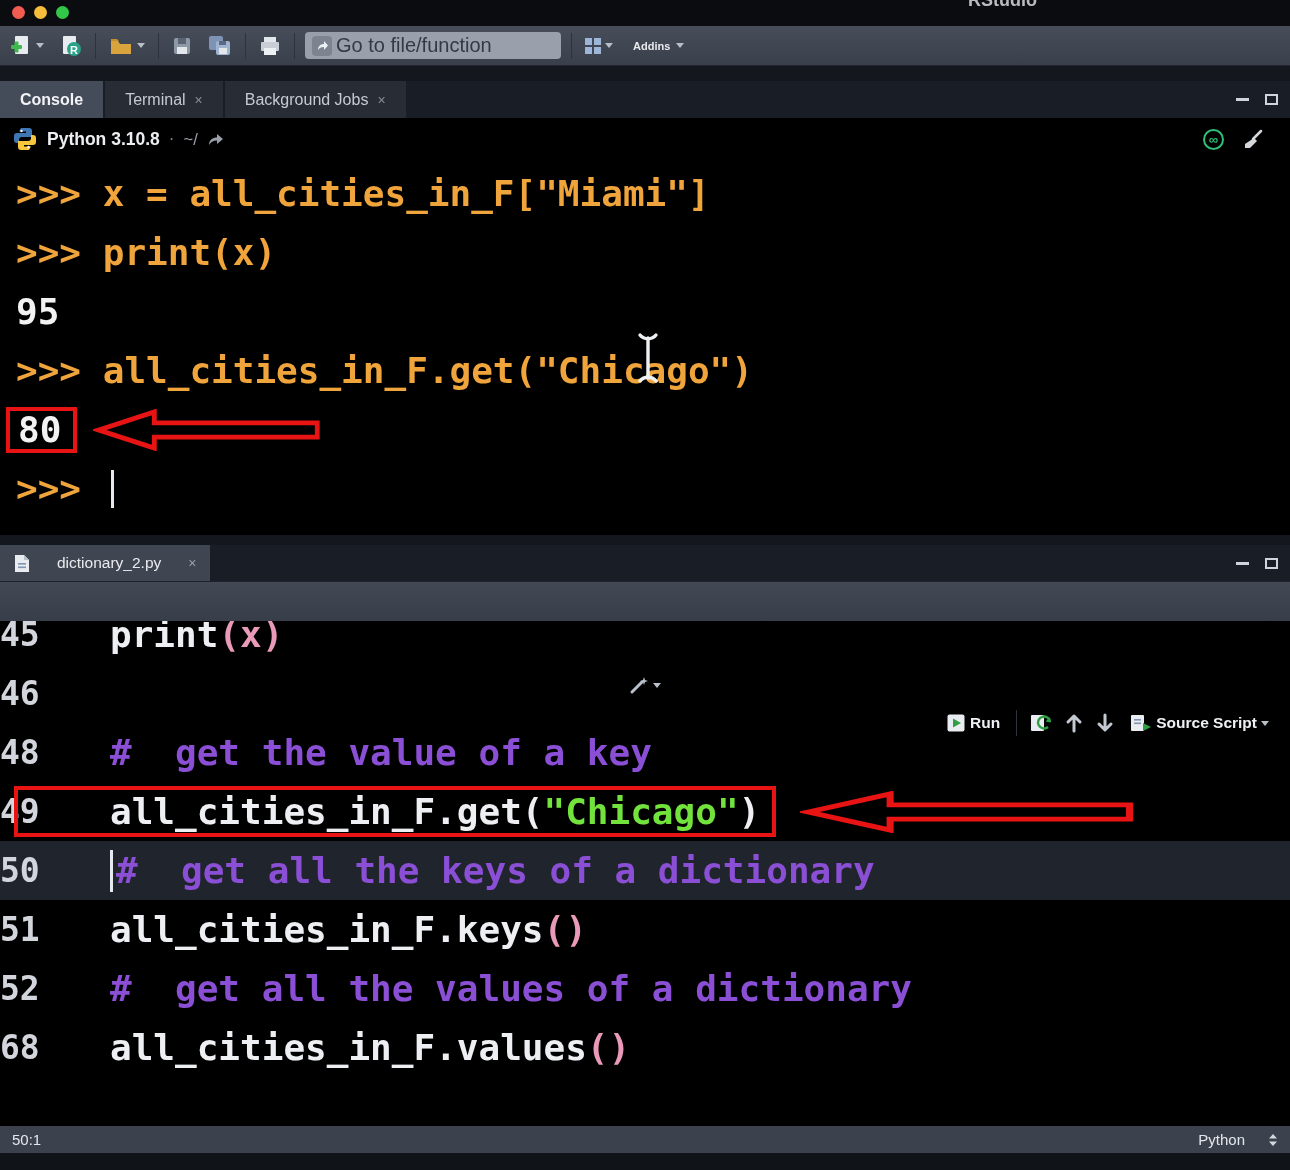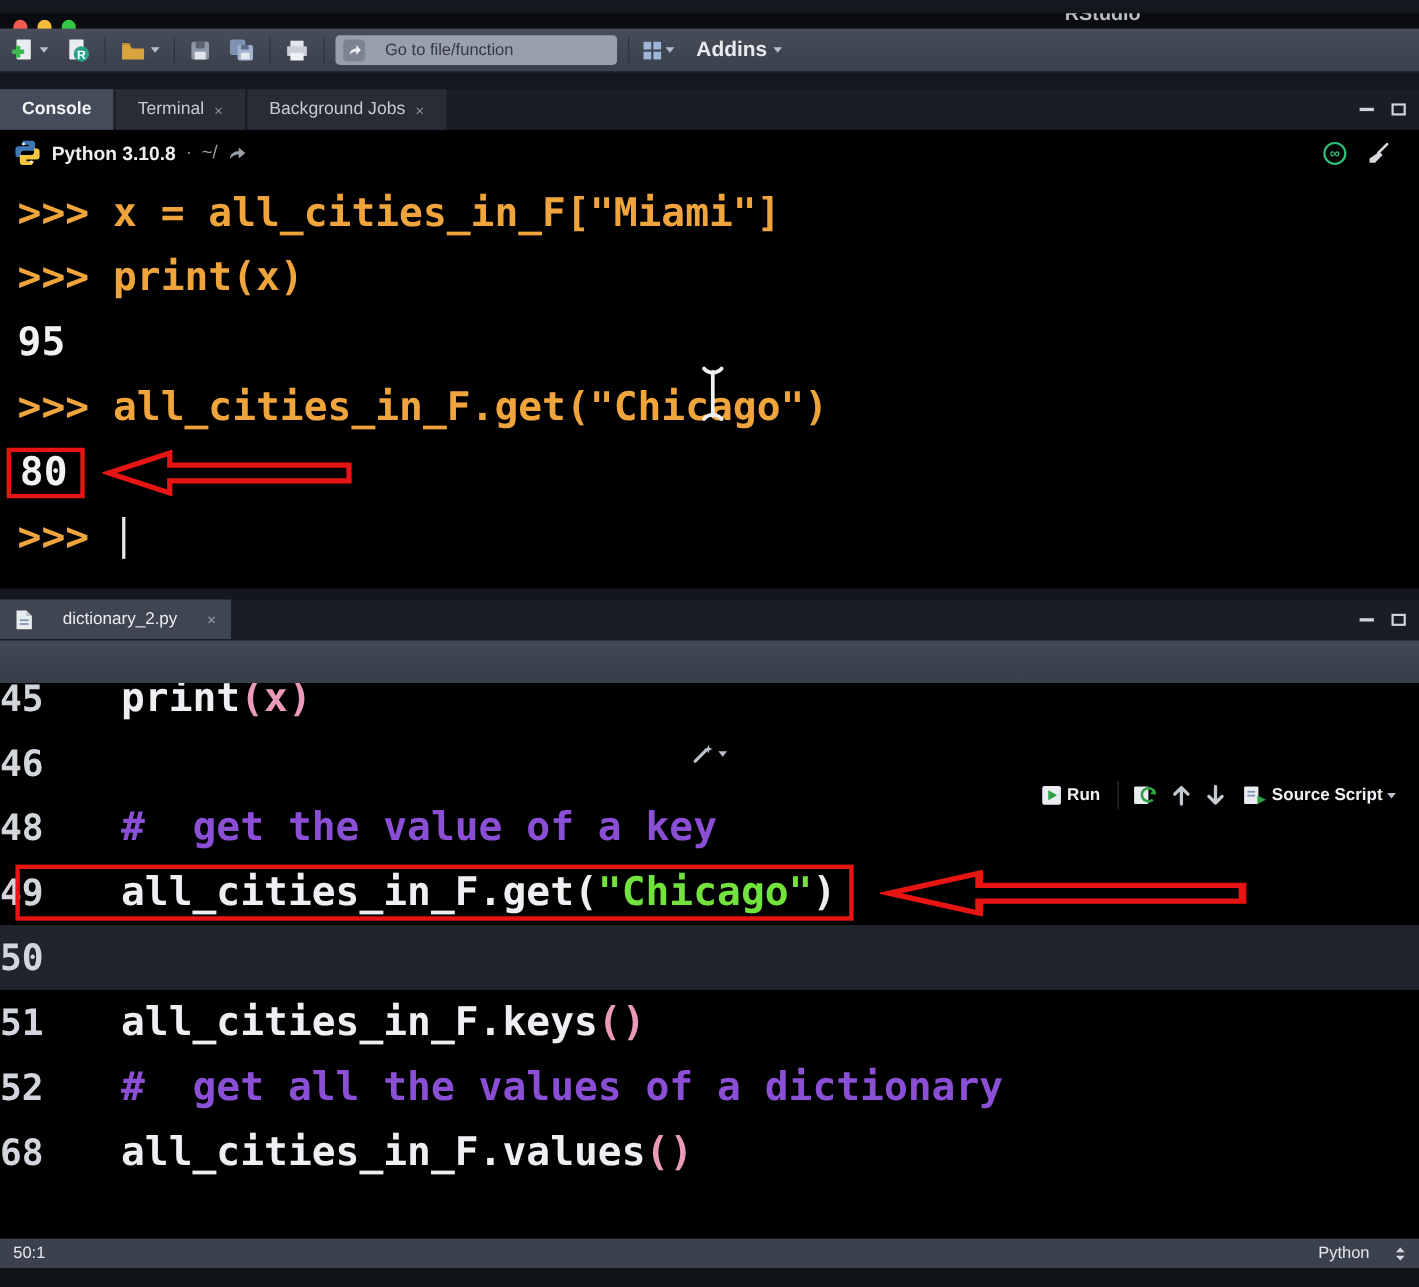--- a/index.html
+++ b/index.html
@@ -4,39 +4,39 @@
 <style>
   :root{
     --orange:#f0a43c; --purple:#8b4fd6; --green:#72e23c; --red:#e81414; --pink:#e89ab8;
   }
   *{box-sizing:border-box;}
   html,body{margin:0;padding:0;background:#14171e;}
   .app{position:relative;width:1290px;height:1170px;background:#14171e;
        font-family:"Liberation Sans",sans-serif;overflow:hidden;}
 
   
-  .titlebar{position:absolute;top:12px;left:0;right:0;height:26px;background:#0b0c0f;overflow:hidden;}
+  .titlebar{position:absolute;top:0;left:0;right:0;height:26px;background:#0b0c0f;overflow:hidden;}
   .lights{position:absolute;top:6px;left:12px;display:flex;gap:9px;}
   .light{width:13px;height:13px;border-radius:50%;}
   .light.red{background:#f05c50}.light.yellow{background:#f6bd3c}.light.green{background:#33c748}
   .win-title{position:absolute;left:968px;top:-10px;color:#b9bcc2;font-size:18px;font-weight:700;}
 
   
   .toolbar{position:absolute;top:26px;left:0;right:0;height:40px;
            background:linear-gradient(#474d59,#3a404b);border-bottom:1px solid #22252c;
            display:flex;align-items:center;gap:10px;padding:0 8px;}
   .tb-btn{display:flex;align-items:center;gap:4px;padding:2px 3px;}
   .tb-sep{width:1px;height:26px;background:#2d323b;}
   .caret{width:0;height:0;border-left:4px solid transparent;border-right:4px solid transparent;
          border-top:5px solid #b9bfc8;display:inline-block;}
-  .goto{display:flex;align-items:center;gap:18px;width:256px;height:27px;background:#99a0ab;
-        border-radius:4px;padding:0 7px;color:#343945;font-size:15px;}
+  .goto{display:flex;align-items:center;gap:4px;width:256px;height:27px;background:#99a0ab;
+        border-radius:4px;padding:0 7px;color:#343945;font-size:20px;}
   .goto-ico{width:20px;height:20px;border-radius:4px;background:#7d8490;display:flex;
             align-items:center;justify-content:center;flex:0 0 auto;}
-  .addins-label{color:#e8eaee;font-size:19px;font-weight:700;margin:0 2px 0 4px;}
+  .addins-label{color:#e8eaee;font-size:11px;font-weight:700;margin:0 2px 0 4px;}
   .grid-ico{display:grid;grid-template-columns:7px 7px;grid-gap:2px;}
   .grid-ico span{width:7px;height:7px;background:#9db6d8;}
 
   
   .console-pane{position:absolute;top:81px;left:0;right:0;height:454px;background:#000;}
   .console-tabbar{height:37px;background:#191d25;display:flex;align-items:stretch;gap:2px;position:relative;}
   .ptab{display:flex;align-items:center;gap:9px;padding:0 20px;font-size:16px;color:#c6cad1;background:#272c35;}
   .ptab.active{background:#454c59;color:#f2f3f5;font-weight:700;}
   .ptab .x{color:#878c95;font-size:14px;}
   .winctl{position:absolute;right:12px;top:0;bottom:0;display:flex;align-items:center;gap:16px;}
@@ -341,20 +341,21 @@
         <div class="code-row">
           <span class="gutter">49</span>
           <div class="codecell"><span class="seg code">all_cities_in_F.get(</span><span class="seg string">"Chicago"</span><span class="seg code">)</span></div>
           <div class="red-box-editor"></div>
           <div class="editor-arrow"><svg width="338" height="42" viewBox="0 0 240 44" preserveAspectRatio="none">
               <polygon points="6,22 64,3 64,14.5 234,14.5 234,29.5 64,29.5 64,41" fill="none" stroke="#e81414" stroke-width="5"></polygon>
             </svg></div>
         </div>
         <div class="code-row active">
           <span class="gutter">50</span>
+          <div class="codecell"><span class="cursor-bar"></span><span class="seg comment">#  get all the keys of a dictionary</span></div>
         </div>
         <div class="code-row">
           <span class="gutter">51</span>
           <div class="codecell"><span class="seg code">all_cities_in_F.keys</span><span class="seg pink">()</span></div>
         </div>
         <div class="code-row">
           <span class="gutter">52</span>
           <div class="codecell"><span class="seg comment">#  get all the values of a dictionary</span></div>
         </div>
         <div class="code-row">

